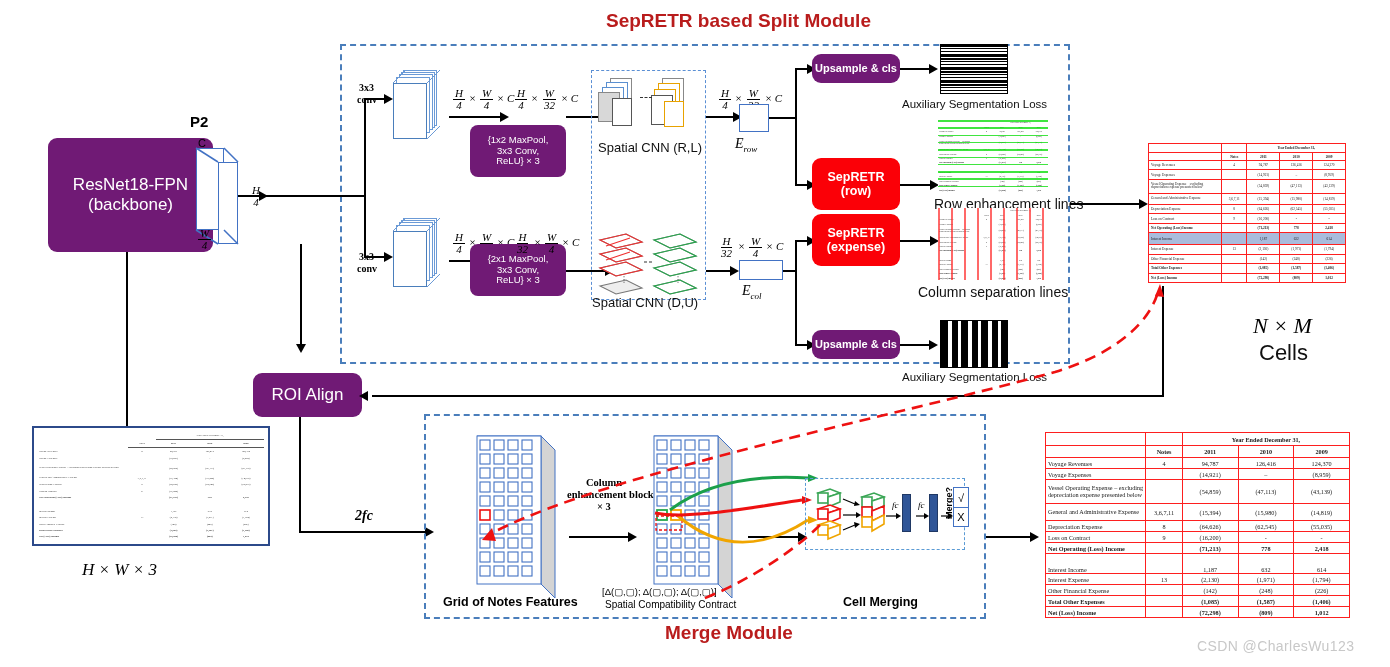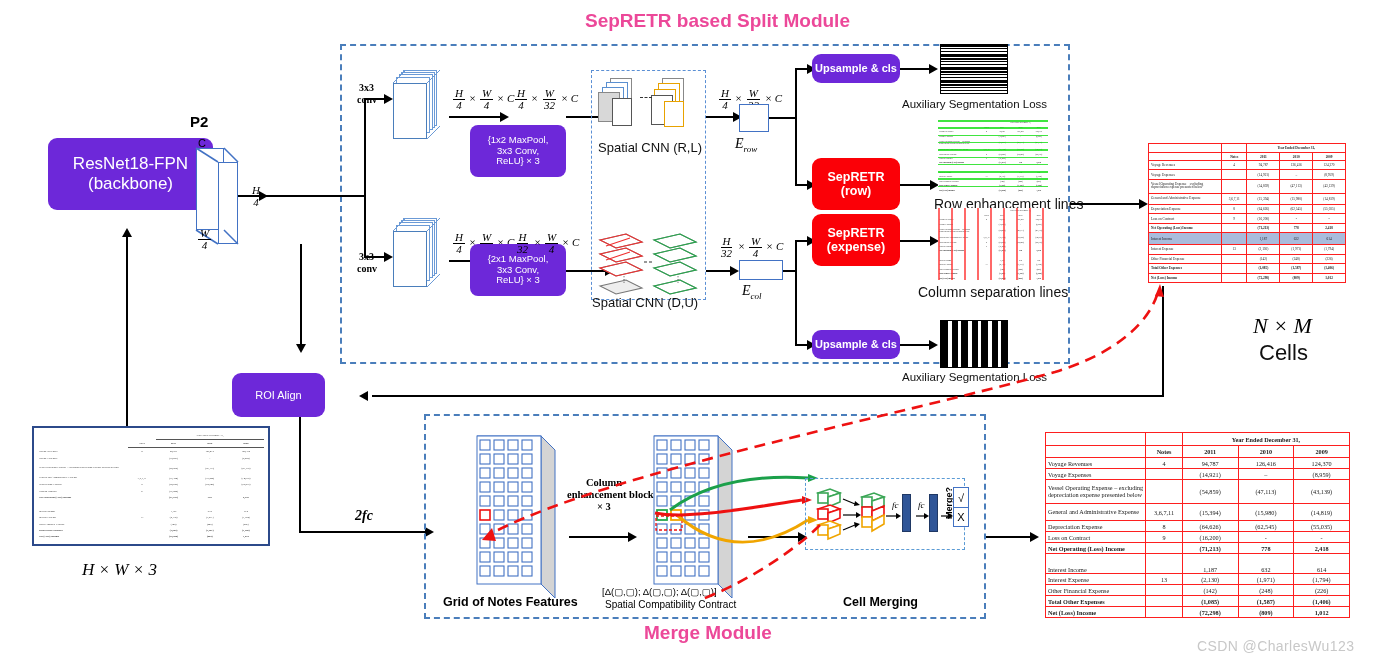--- a/index.html
+++ b/index.html
@@ -7,34 +7,34 @@
   body {
     width:1390px; height:667px; position:relative;
     background:#ffffff;
     font-family:"Liberation Sans", sans-serif;
     overflow:hidden;
   }
   .abs { position:absolute; }
 
   
   .mod-title {
-    color:#ec4899; font-weight:bold; font-size:19px;
-    font-family:"Liberation Sans", sans-serif; white-space:nowrap;
+    color:#b91c1c; font-weight:bold; font-size:19px;
+    font-family:"Liberation Sans", sans-serif; white-space:nowrap;margin-left:21px;
   }
 
   
   .dash-frame { border:2px dashed #4a7ebb; }
   .dash-frame-lt { border:1.5px dashed #5b8fd4; }
 
   
   .rbox {
     display:flex; align-items:center; justify-content:center;
     text-align:center; color:#fff; border-radius:9px; line-height:1.15;
   }
-  .rbox.blue { background:#6d28d9; }
+  .rbox.blue { background:#701a75; }
   .rbox.red  { background:#fb0007; font-weight:bold; }
 
   
   .ln-h { background:#000; height:2px; }
   .ln-v { background:#000; width:2px; }
   .arrowhead-r {
     width:0;height:0;border-top:5px solid transparent;
     border-bottom:5px solid transparent;border-left:9px solid #000;
   }
   .arrowhead-l {
@@ -241,21 +241,21 @@
           <td class="num bld">1,012</td>
         </tr>
   </tbody>
     </table>
 </div>
 <div class="abs math" style="left:82px; top:560px; font-size:17px;">H × W × 3</div>
 
 <div class="abs ln-v" style="left:126px; top:236px; height:190px;"></div>
 <div class="abs arrowhead-u" style="left:122px; top:228px;"></div>
 
-<div class="abs rbox blue" style="left:48px; top:138px; width:165px; height:72px; flex-direction:column; font-size:17px;">
+<div class="abs rbox blue" style="left:48px; top:138px; width:165px; height:114px; flex-direction:column; font-size:17px;">
   <span>ResNet18-FPN</span>
   <span>(backbone)</span>
 </div>
 
 <div class="abs ln-h" style="left:213px; top:195px; width:48px;"></div>
 <div class="abs arrowhead-r" style="left:259px; top:191px;"></div>
 
 <div class="abs lbl-b" style="left:190px; top:113px; font-size:15px; font-weight:bold;">P2</div>
 <div class="abs lbl" style="left:198px; top:137px; font-size:11px;">C</div>
 <div class="abs" style="left:196px; top:148px; width:56px; height:100px;">
@@ -840,21 +840,21 @@
           <td class="num bld">(72,298)</td>
           <td class="num bld">(809)</td>
           <td class="num bld">1,012</td>
         </tr>
   </tbody>
     </table>
 </div>
 <div class="abs math" style="left:1253px; top:313px; font-size:22px;">N × M</div>
 <div class="abs sub-lbl" style="left:1259px; top:340px; font-size:22px;">Cells</div>
 
-<div class="abs rbox blue" style="left:232px; top:373px; width:93px; height:44px; font-size:11px;">
+<div class="abs rbox blue" style="left:253px; top:373px; width:109px; height:44px; font-size:17px;">
   <span>ROI Align</span>
 </div>
 
 <div class="abs ln-h" style="left:372px; top:395px; width:792px;"></div>
 <div class="abs arrowhead-l" style="left:359px; top:391px;"></div>
 <div class="abs ln-v" style="left:1162px; top:286px; height:110px;"></div>
 
 <div class="abs ln-v" style="left:299px; top:417px; height:116px;"></div>
 <div class="abs ln-h" style="left:299px; top:531px; width:129px;"></div>
 <div class="abs arrowhead-r" style="left:425px; top:527px;"></div>

